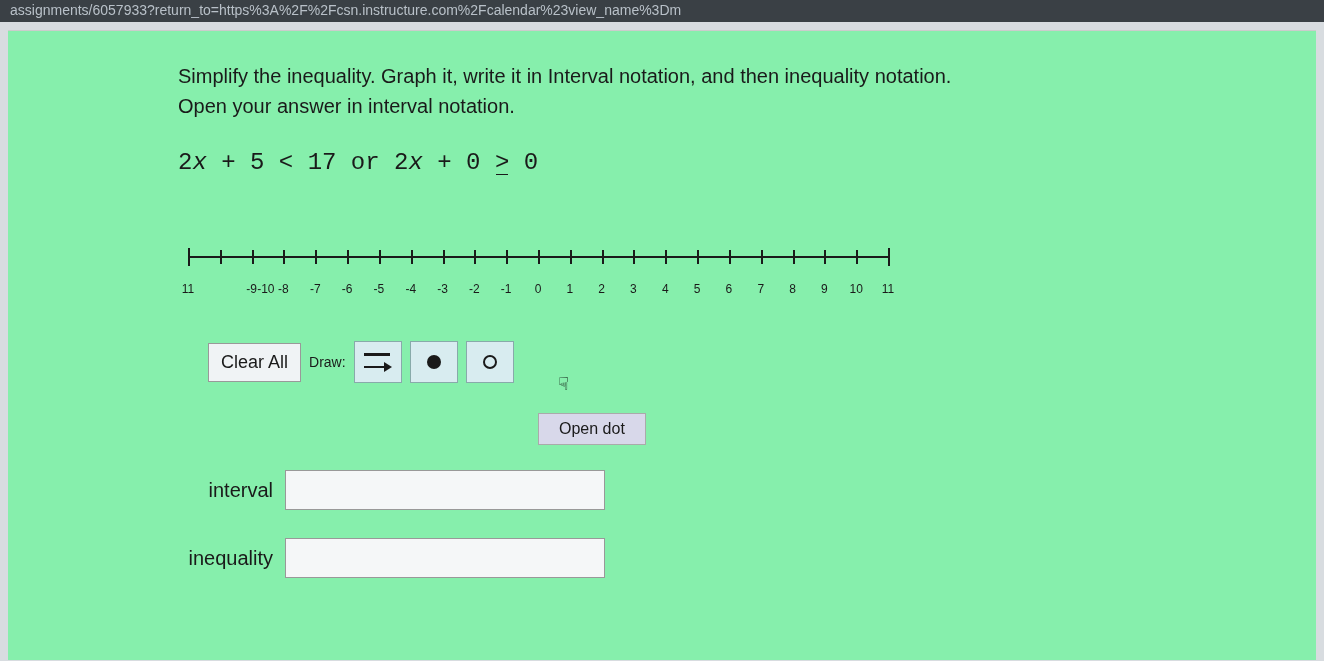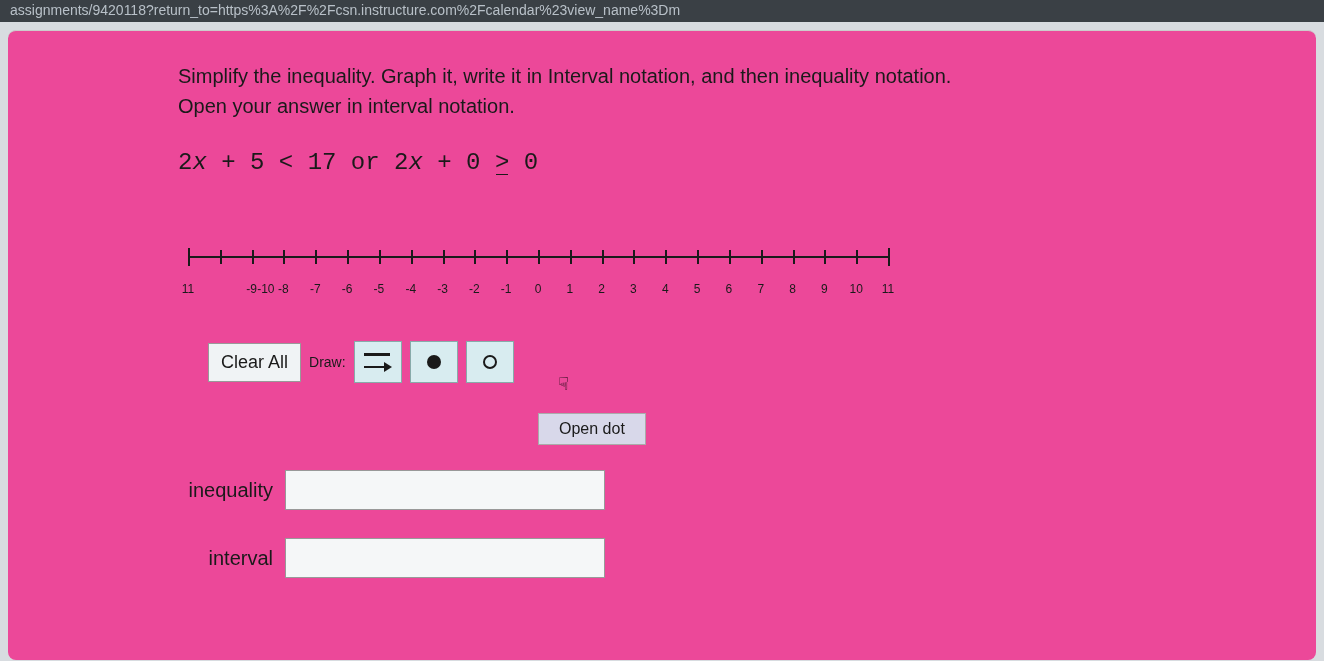--- a/index.html
+++ b/index.html
@@ -17,26 +17,25 @@
     .url-bar {
       background: #3a4045;
       color: #b8c0c8;
       padding: 2px 10px;
       font-size: 14px;
       height: 22px;
       white-space: nowrap;
       overflow: hidden;
     }
     .content-area {
-      background: #ec4899;
+      background: #86efac;
       margin: 8px 8px 0 8px;
       padding: 30px 170px;
       min-height: 630px;
       border-top: 1px solid #ccc;
-      border-radius: 8px;
     }
     .question-text {
       font-size: 20px;
       color: #1a1a1a;
       line-height: 1.5;
       margin-bottom: 28px;
     }
     .math-expr {
       font-family: Liberation Mono, monospace;
       font-size: 24px;
@@ -213,21 +212,21 @@
       height: 40px;
       width: 320px;
       padding: 4px 8px;
       font-size: 16px;
     }
   </style>
 </head>
 <body>
 
 <div class="url-bar">
-  <span>assignments/9420118?return_to=https%3A%2F%2Fcsn.instructure.com%2Fcalendar%23view_name%3Dm</span>
+  <span>assignments/6057933?return_to=https%3A%2F%2Fcsn.instructure.com%2Fcalendar%23view_name%3Dm</span>
 </div>
 
 <div class="content-area">
 
   <div class="question-text">
     <span>Simplify the inequality. Graph it, write it in Interval notation, and then inequality notation.</span><br>
     <span>Open your answer in interval notation.</span>
   </div>
 
   <div class="math-expr">
@@ -304,22 +303,22 @@
     </button>
   </div>
 
   <div class="cursor-area">
     <span class="hand-cursor">☟</span>
   </div>
 
   <div class="tooltip">Open dot</div>
 
   <div class="input-row">
+    <span class="input-label">interval</span>
+    <input type="text" class="text-input" value="" style="">
+  </div>
+
+  <div class="input-row">
     <span class="input-label">inequality</span>
     <input type="text" class="text-input" value="" style="">
   </div>
 
-  <div class="input-row">
-    <span class="input-label">interval</span>
-    <input type="text" class="text-input" value="" style="">
-  </div>
-
 </div>
 
 </body></html>

